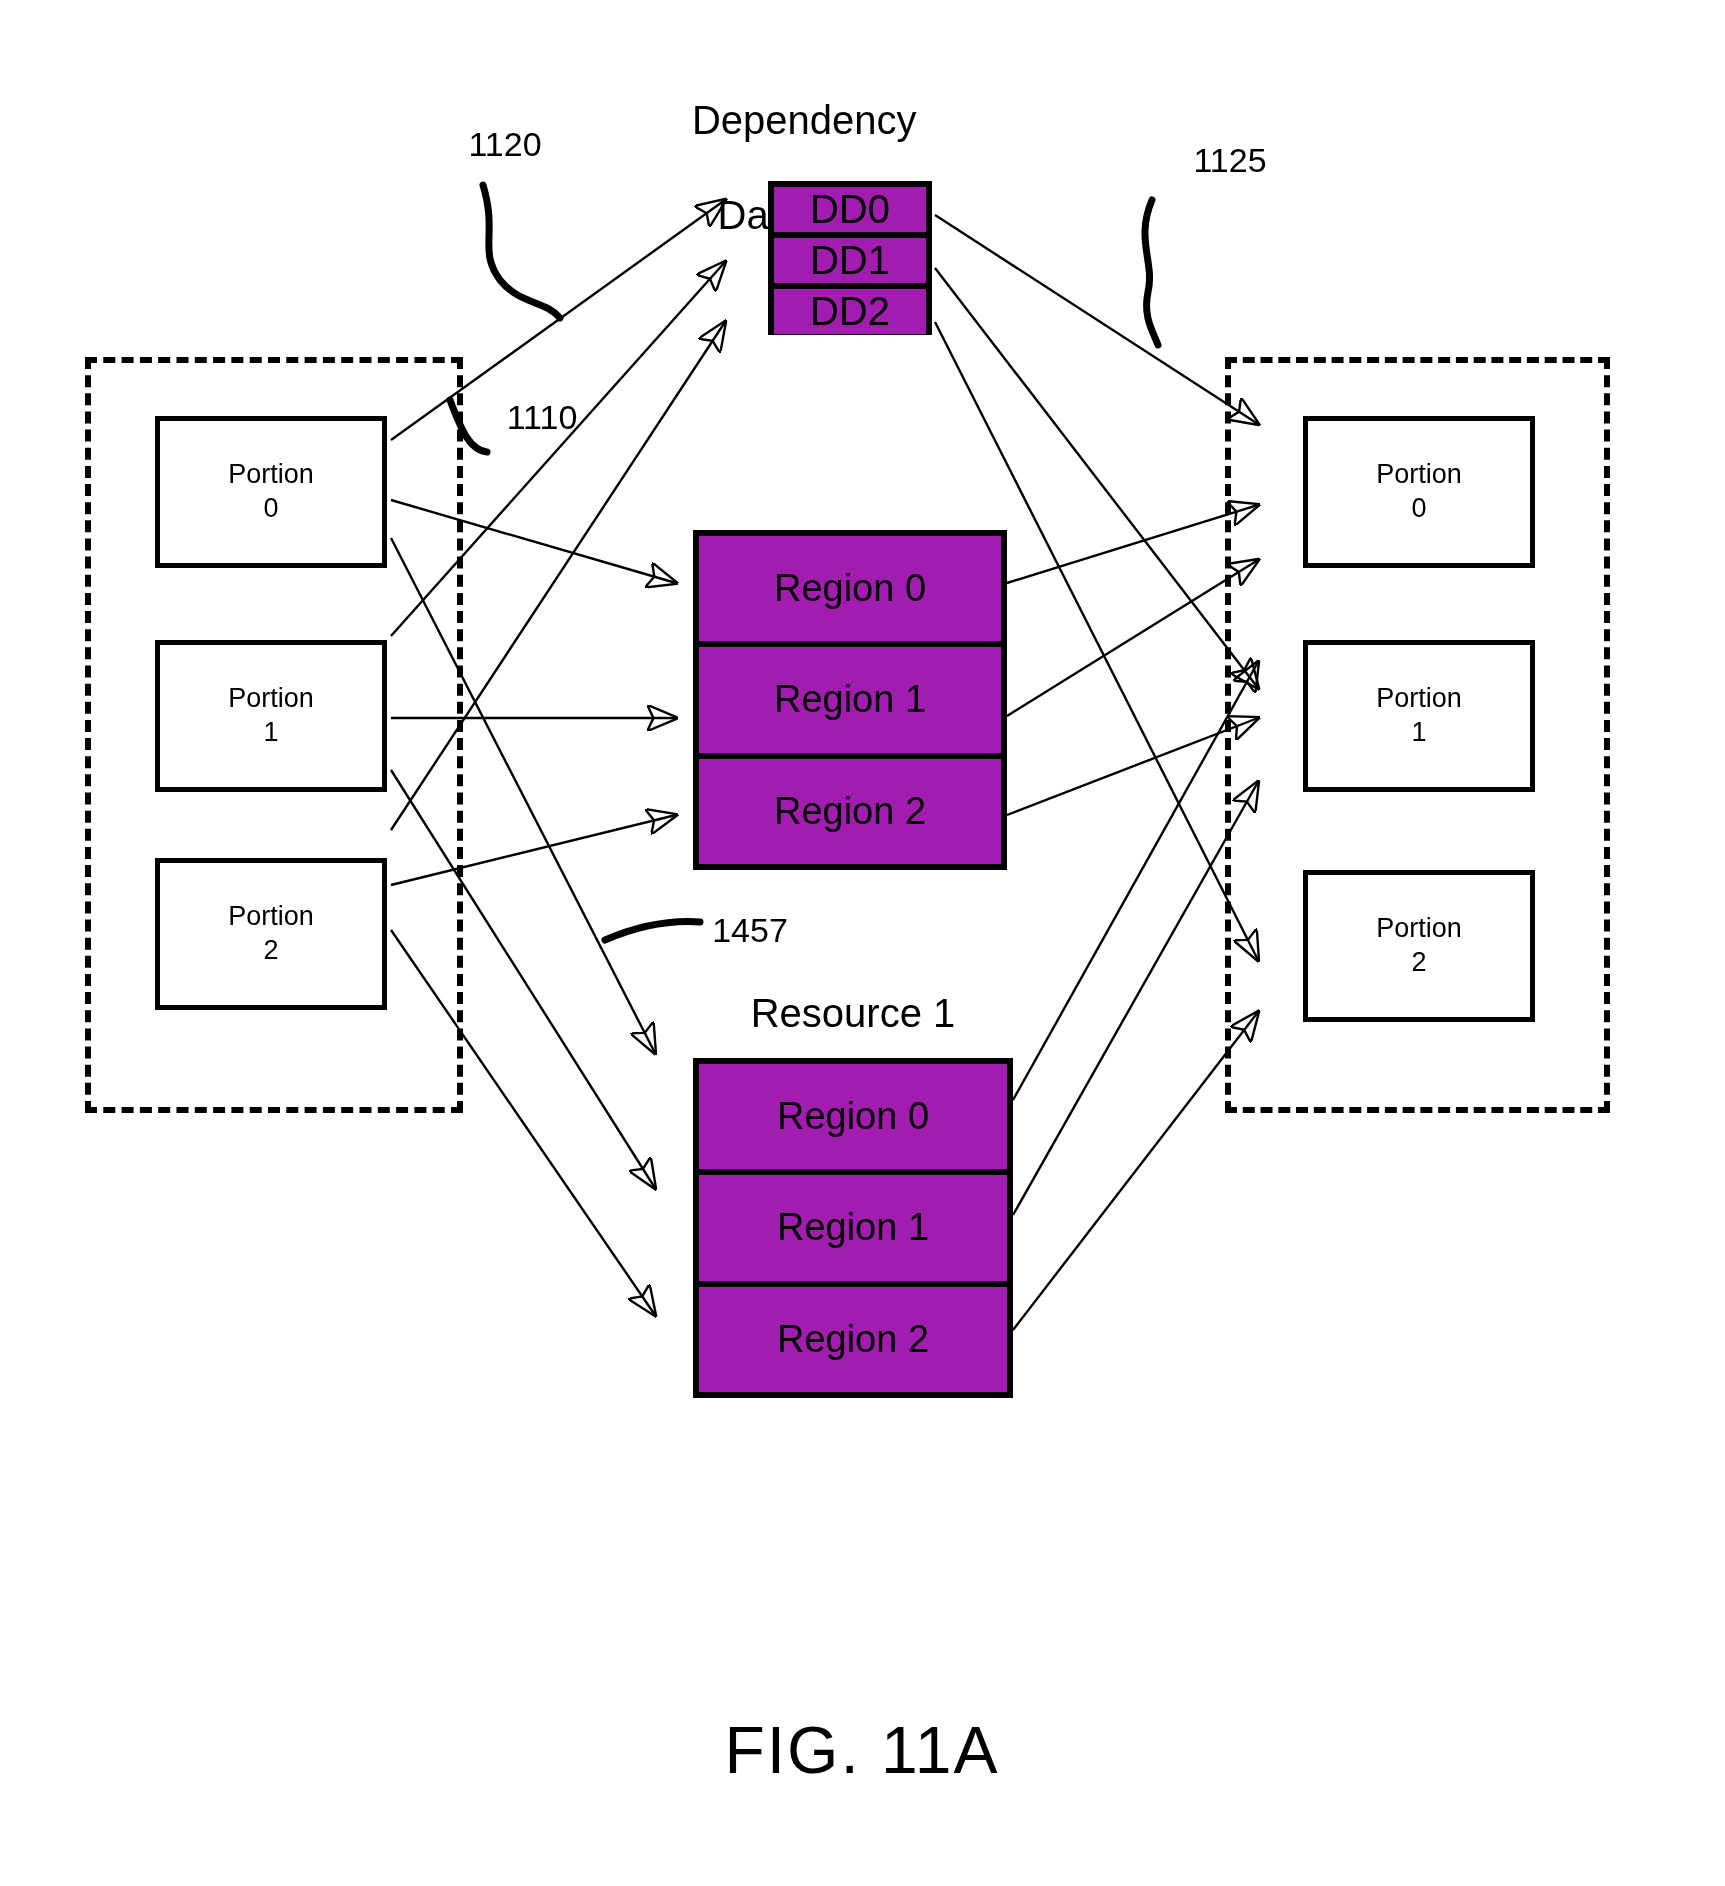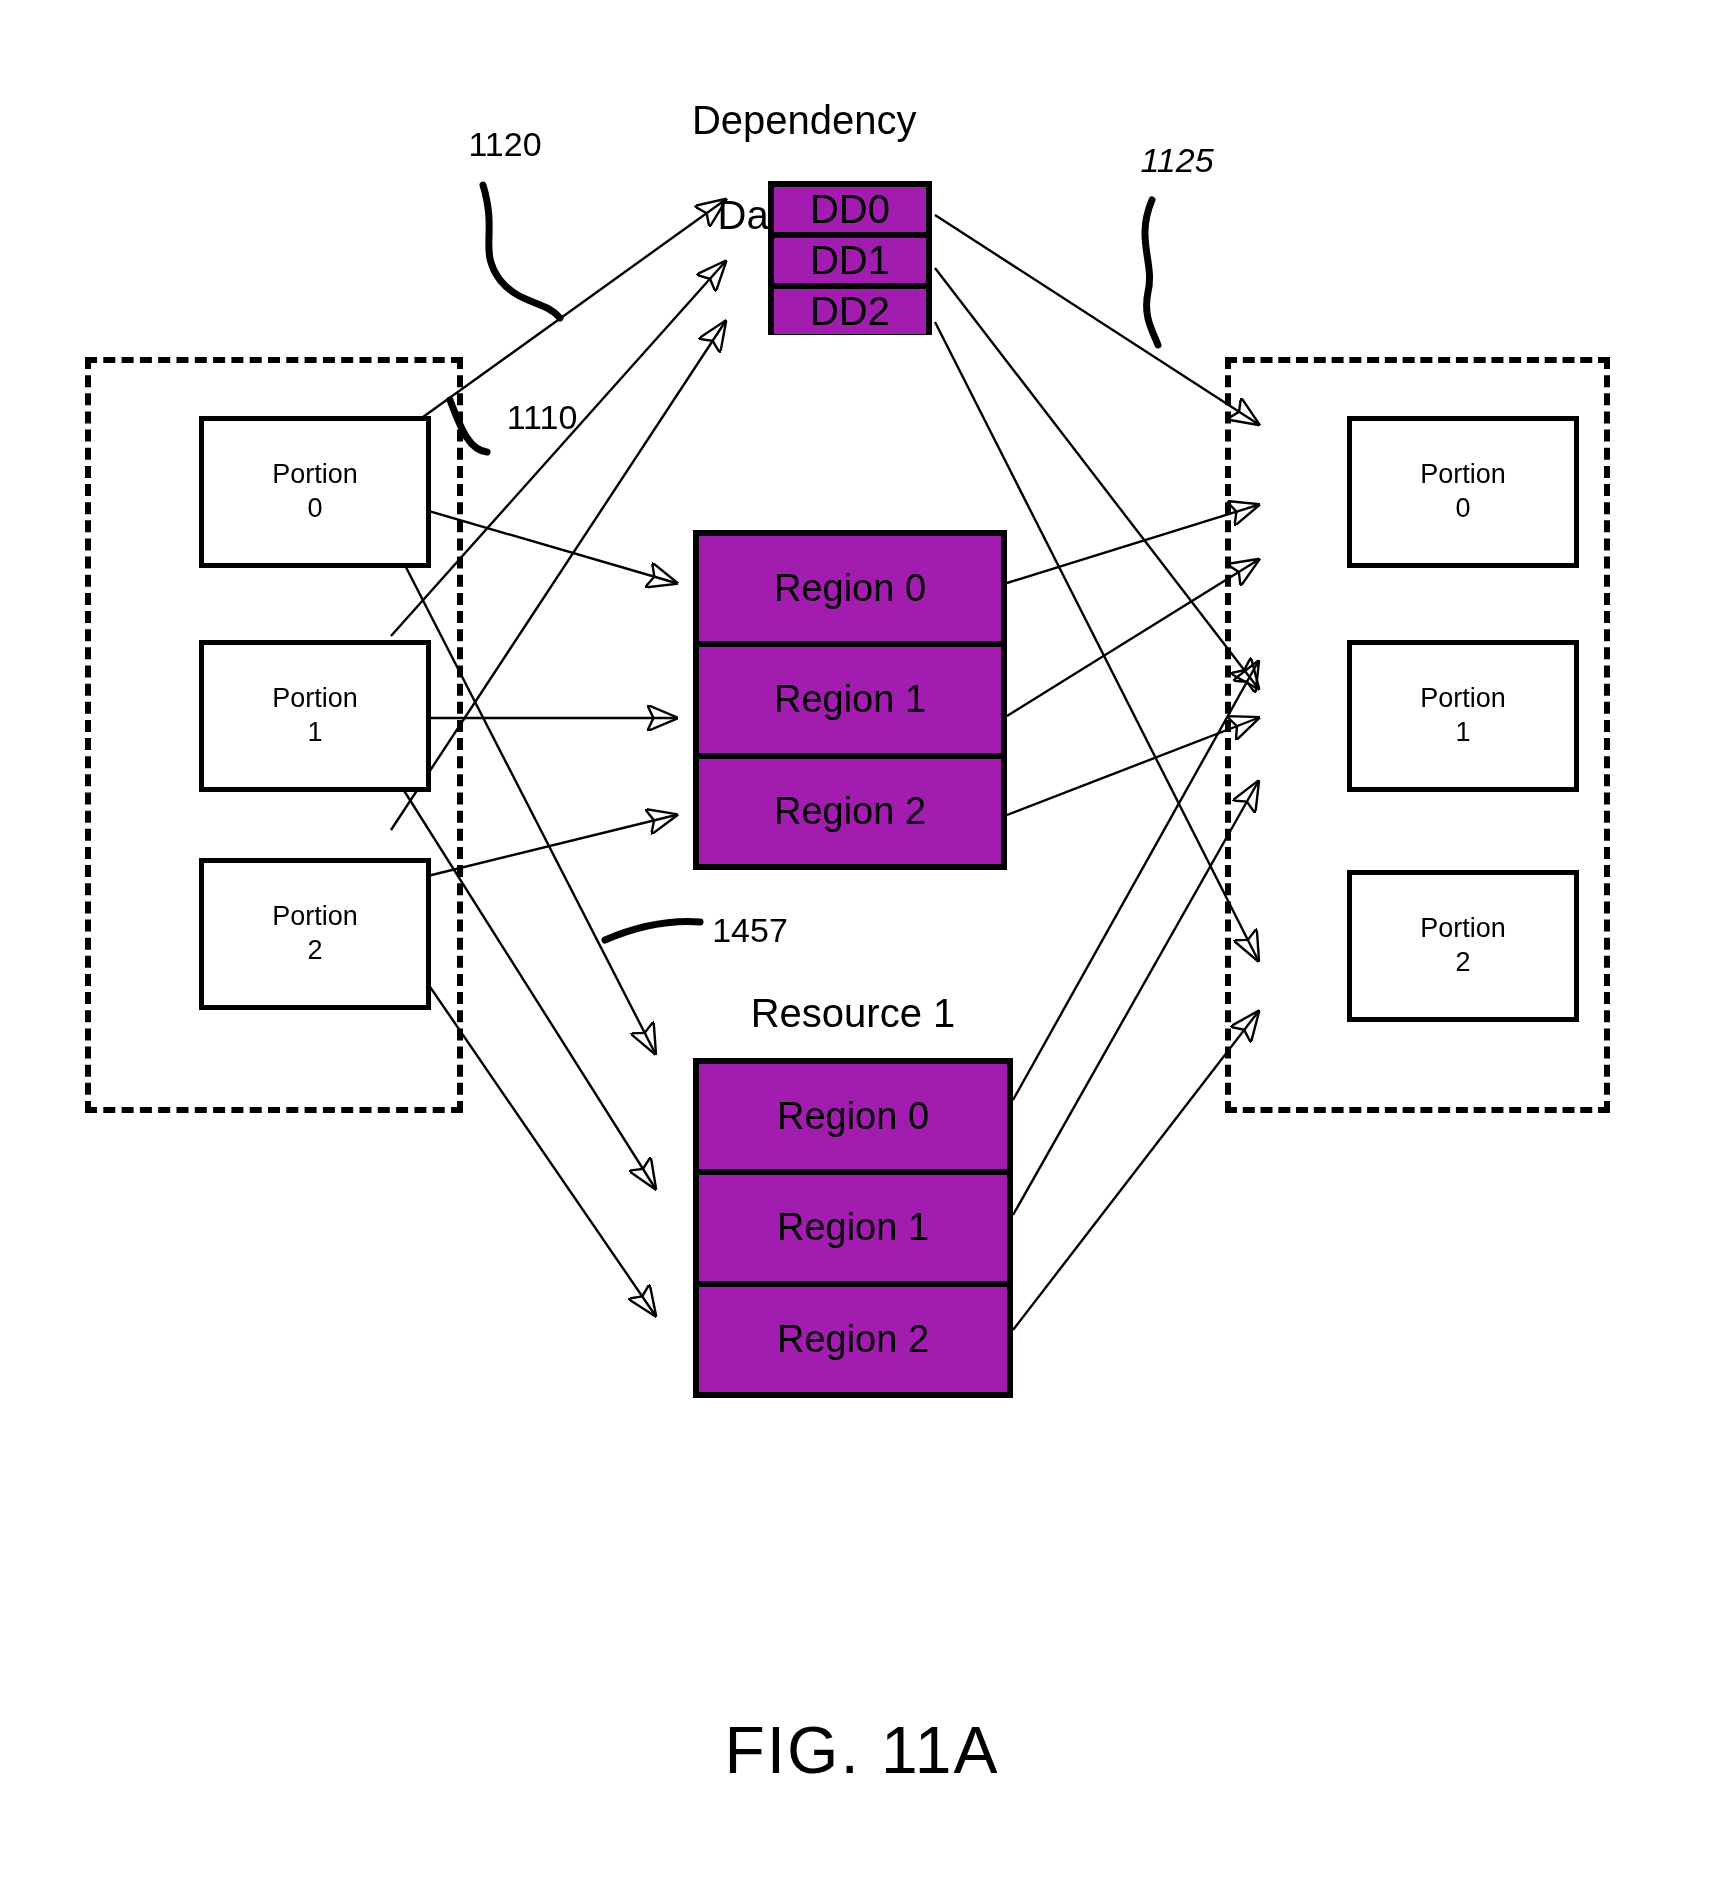--- a/index.html
+++ b/index.html
@@ -30,21 +30,20 @@
   .solid-box{
     position:absolute;
     border:5px solid #000;
     box-sizing:border-box;
     background:#fff;
     display:flex;
     align-items:center;
     justify-content:center;
     text-align:center;
     line-height:1.25;
-    margin-left:44px;
   }
   .portion-box{font-size:27px;}
   .stack{
     position:absolute;
     border:6px solid #000;
     box-sizing:border-box;
     background:#fff;
     display:flex;
     flex-direction:column;
   }
@@ -205,17 +204,17 @@
     <div class="cell">Region 1</div>
     <div class="cell">Region 2</div>
   </div>
 
   <div class="lbl refnum" style="left:455px;top:124px;width:100px;">1120</div>
 
   <div class="lbl refnum" style="left:492px;top:397px;width:100px;">1110</div>
 
   <div class="lbl refnum" style="left:700px;top:910px;width:100px;">1457</div>
 
-  <div class="lbl refnum" style="left:1127px;top:140px;width:100px;font-style:italic;">1125</div>
+  <div class="lbl refnum" style="left:1180px;top:140px;width:100px;">1125</div>
 
   <div class="lbl figcap" style="left:462px;top:1712px;width:800px;">FIG. 11A</div>
 
 </div>
 
 </body></html>

